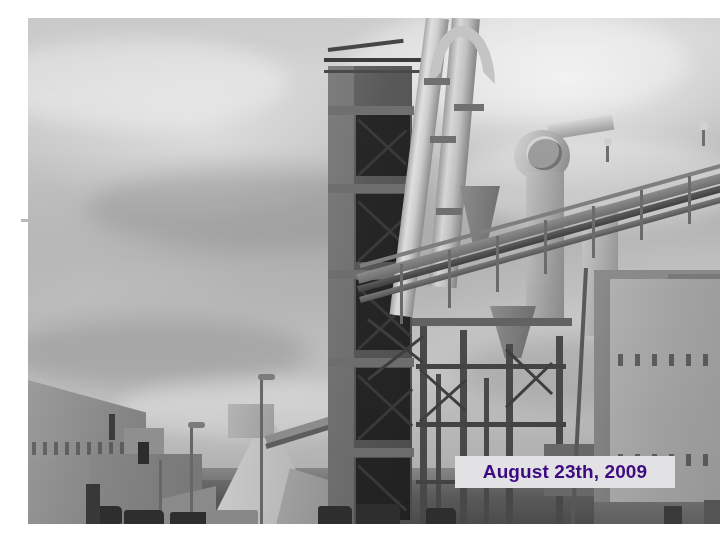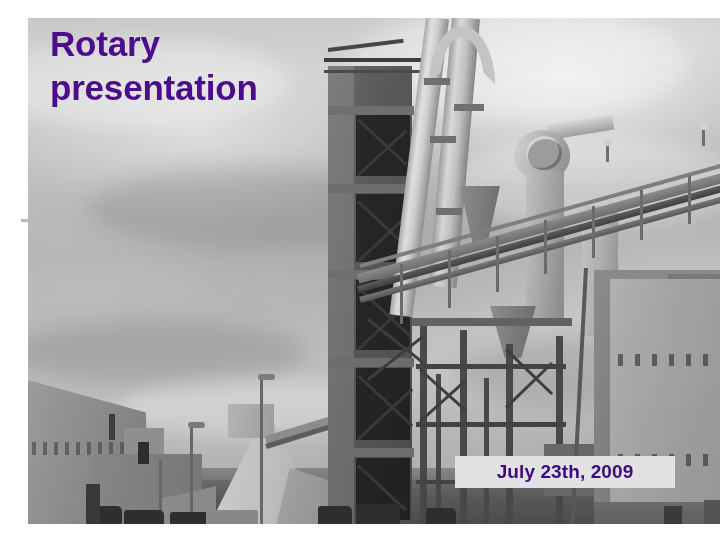--- a/index.html
+++ b/index.html
@@ -578,20 +578,18 @@
     <div class="blk" style="left:58px;  top:466px; width:14px; height:42px; background:#3a3a3a;"></div>
     <div class="blk" style="left:636px; top:488px; width:18px; height:34px; background:#3c3c3c;"></div>
     <div class="blk" style="left:676px; top:482px; width:26px; height:30px; background:#575757;"></div>
 
     <div id="photo-grade"></div>
     <div id="photo-soft"></div>
   </div>
 
   <div id="left-tick"></div>
 
-  <div id="title">Rotary
-presentation</div>
 
   <div id="date-box">
-    <span id="date-text">July 23th, 2009</span>
+    <span id="date-text">August 23th, 2009</span>
   </div>
 
 </div>
 
 </body></html>

